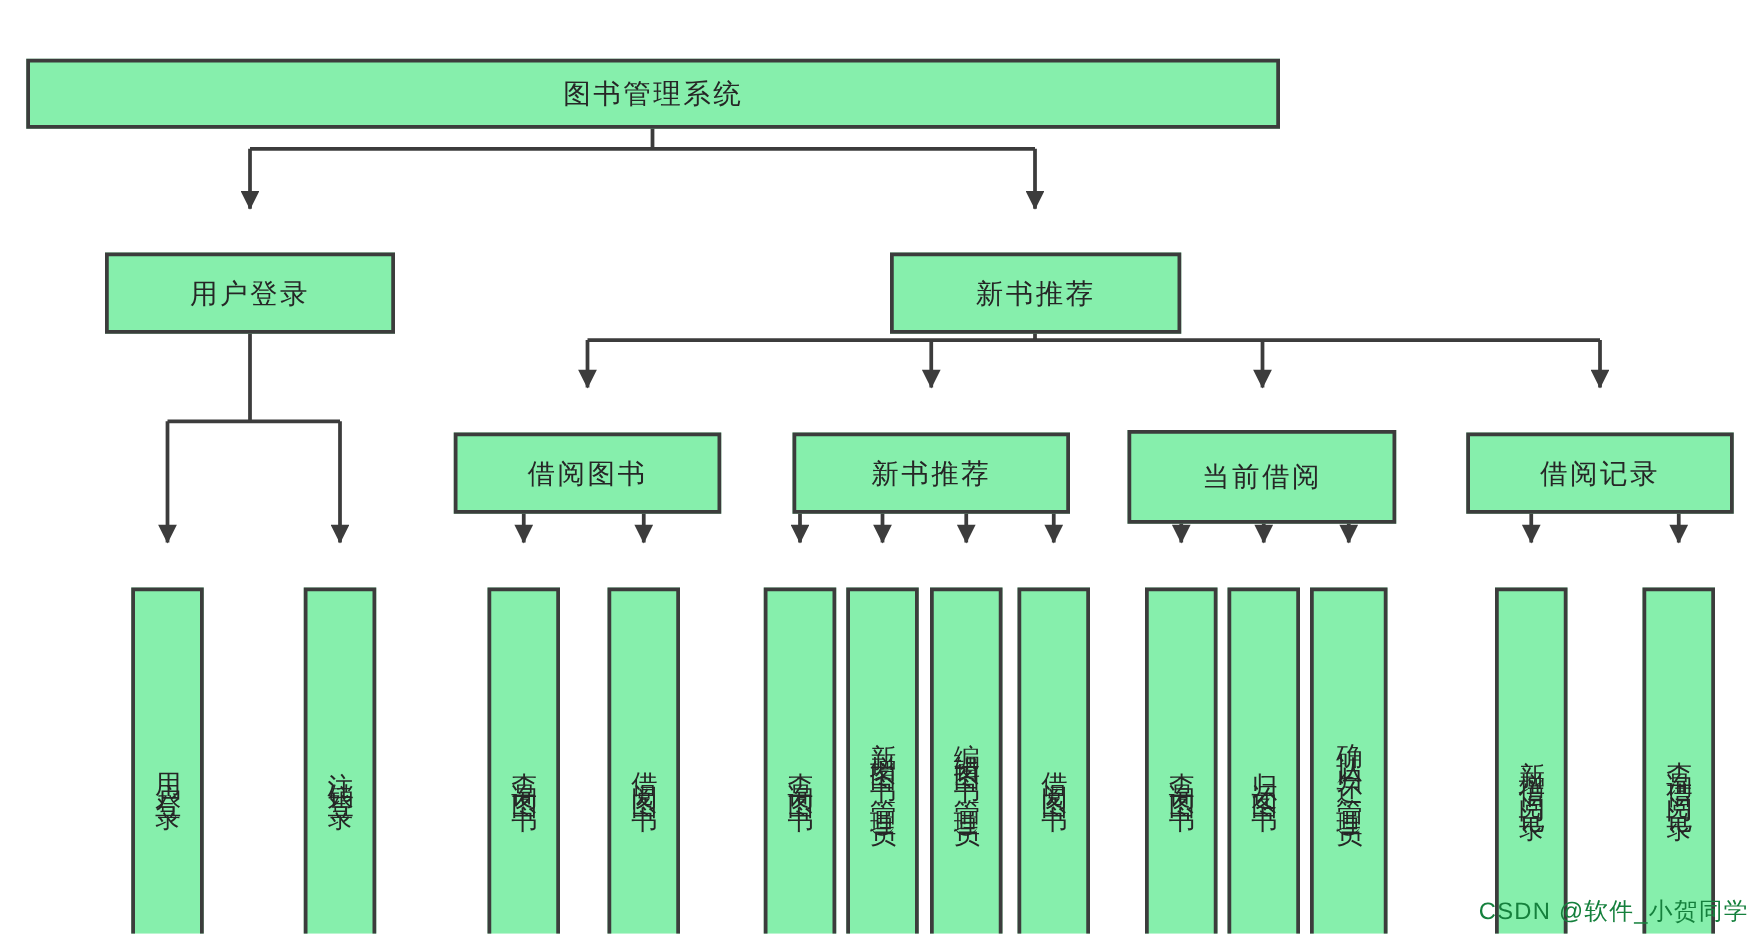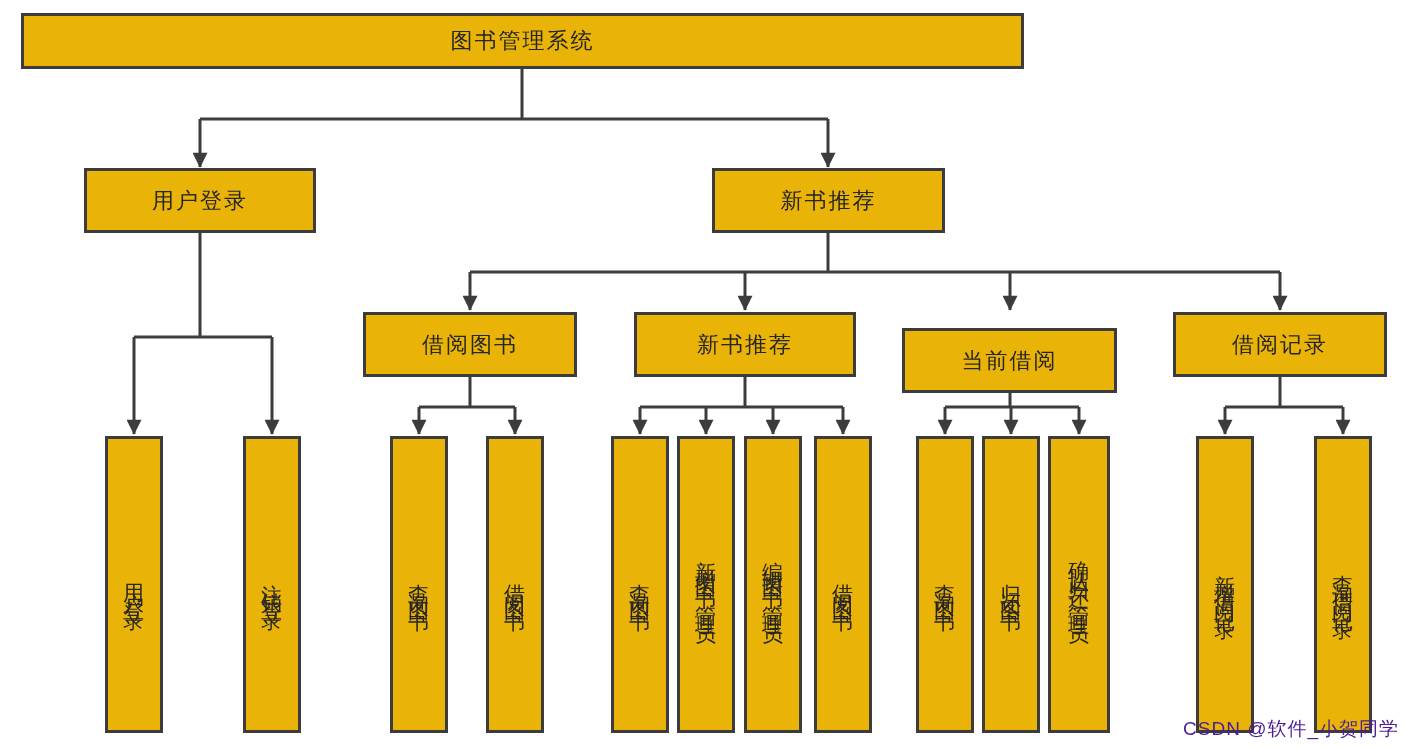--- a/index.html
+++ b/index.html
@@ -8,33 +8,33 @@
     width:1405px;height:747px;
     background:#ffffff;
     font-family:"Liberation Sans","DejaVu Sans",sans-serif;
     overflow:hidden;
   }
   .wires{position:absolute;left:0;top:0;}
   .trunk{fill:none;stroke:#3c3c3c;stroke-width:3;}
   .drop{stroke:#3c3c3c;stroke-width:3;}
   .node{
     position:absolute;box-sizing:border-box;
-    border:3px solid #3c3c3c;background:#eab308;
-    display:flex;align-items:center;justify-content:center;
+    border:3px solid #3c3c3c;background:#86efac;
+    display:flex;align-items:center;justify-content:center;margin-top:34px;
   }
   .node.h span{
     font-size:22px;letter-spacing:2px;color:#262626;white-space:nowrap;
   }
   .node.v span{
     writing-mode:vertical-rl;text-orientation:mixed;
     font-size:21px;letter-spacing:9px;line-height:1;color:#262626;
   }
   .watermark{
     position:absolute;right:6px;bottom:5px;
-    font-size:19px;color:#4c1d95;letter-spacing:1px;white-space:nowrap;
+    font-size:19px;color:#15803d;letter-spacing:1px;white-space:nowrap;
     z-index:5;
   }
 </style>
 </head>
 <body>
 
 <div class="canvas">
 
   <svg class="wires" width="1405" height="747" viewBox="0 0 1405 747">
     <defs>
@@ -87,21 +87,21 @@
   <div class="node h" style="left:712px;top:168px;width:233px;height:65px">
     <span>新书推荐</span>
   </div>
 
   <div class="node h" style="left:363px;top:312px;width:214px;height:65px">
     <span>借阅图书</span>
   </div>
   <div class="node h" style="left:634px;top:312px;width:222px;height:65px">
     <span>新书推荐</span>
   </div>
-  <div class="node h" style="left:902px;top:328px;width:215px;height:65px">
+  <div class="node h" style="left:902px;top:310px;width:215px;height:75px">
     <span>当前借阅</span>
   </div>
   <div class="node h" style="left:1173px;top:312px;width:214px;height:65px">
     <span>借阅记录</span>
   </div>
 
   <div class="node v" style="left:105px;top:436px;width:58px;height:297px">
     <span>用户登录</span>
   </div>
   <div class="node v" style="left:243px;top:436px;width:58px;height:297px">

